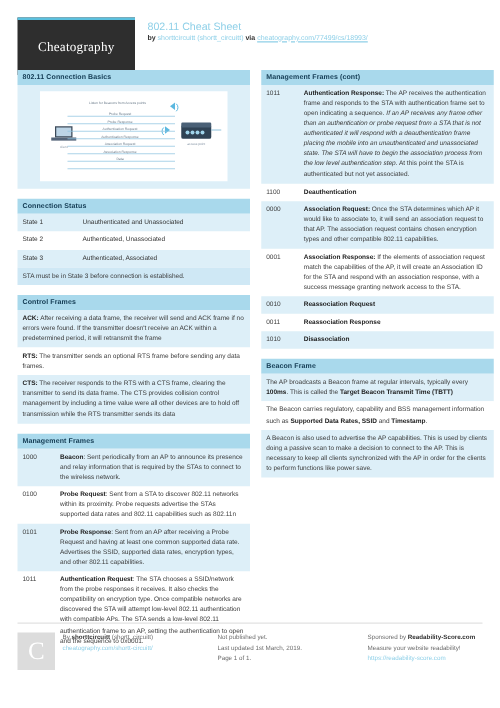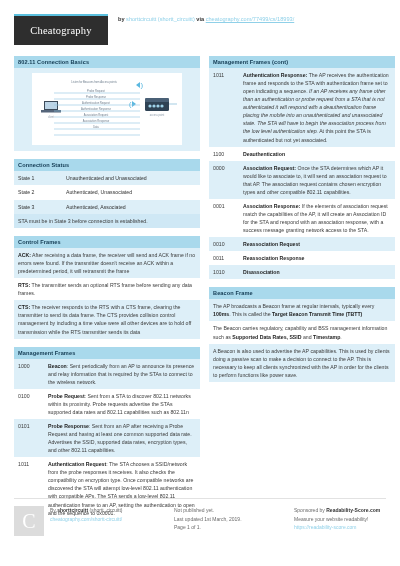--- a/index.html
+++ b/index.html
@@ -24,21 +24,21 @@
 
   
   .header {
     display: flex;
     align-items: flex-start;
     height: 34px;
     margin-bottom: 8px;
   }
   .logo-box {
     width: 94px;
-    height: 31px;
+    height: 46px;
     background: #2e2e2e;
     border-top: 2px solid #5bc0de;
     box-sizing: border-box;
     display: flex;
     align-items: center;
     justify-content: center;
     flex: none;
   }
   .logo-text {
     color: #ffffff;
@@ -166,20 +166,21 @@
 </head>
 <body>
 
 <div class="page">
 
   <div class="header">
     <div class="logo-box">
       <span class="logo-text">Cheatography</span>
     </div>
     <div class="titles">
+      <div class="sheet-title">802.11 Cheat Sheet</div>
       <div class="byline">
         <span class="lbl">by</span>
         <a href="#">shorttcircuitt (shortt_circuitt)</a>
         <span class="lbl">via</span>
         <a href="#" class="ul">cheatography.com/77499/cs/18993/</a>
       </div>
     </div>
   </div>
 
   <div class="columns">

